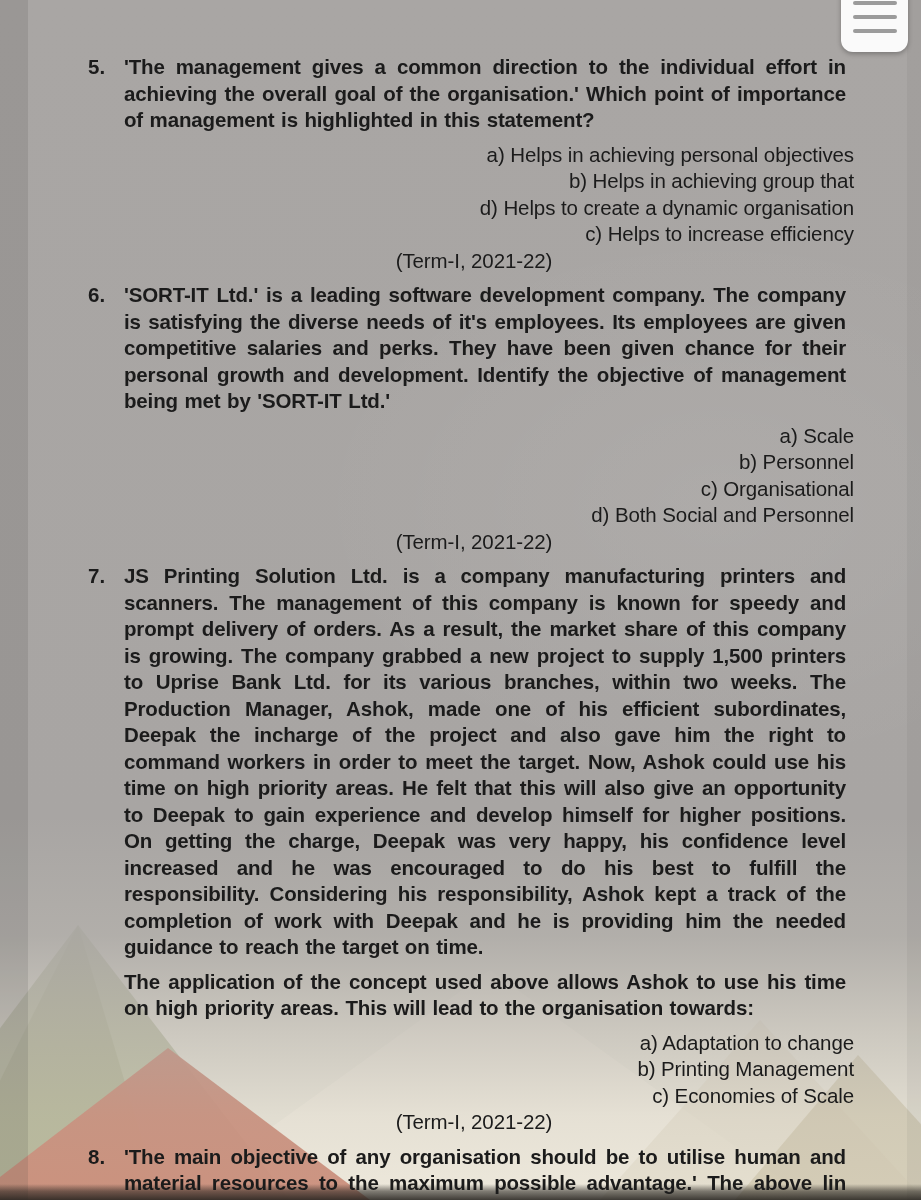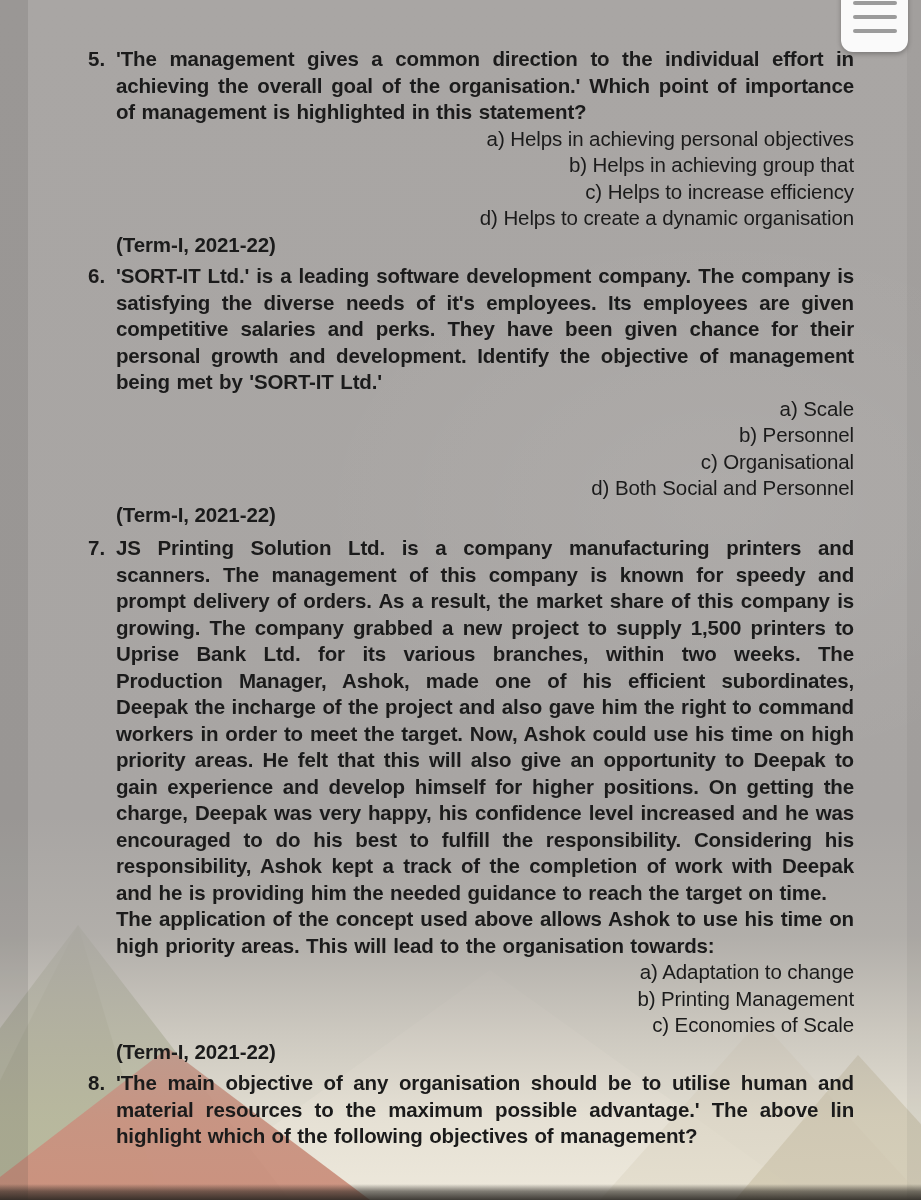--- a/index.html
+++ b/index.html
@@ -78,34 +78,34 @@
     color: #1b1b1b;
     font-size: 20.5px;
     line-height: 26.5px;
   }
   .question { position: relative; padding-left: 28px; margin-bottom: 5px; }
   .q-num {
     position: absolute; left: 0; top: 0;
     font-weight: 700;
   }
   .q-stem {
-    margin: 0;
+    margin: 8px;
     font-weight: 700;
     text-align: justify;
     letter-spacing: -0.15px;
     word-spacing: 1px;
   }
   .q-option {
     font-weight: 400;
     text-align: right;
     letter-spacing: -0.1px;
   }
   .q-source {
-    font-weight: 700;
-    text-align: left;
+    font-weight: 400;
+    text-align: center;
     padding-right: 22px;
     letter-spacing: -0.1px;
   }
 </style>
 </head>
 <body>
 
 <svg class="bg-decor" viewBox="0 0 921 380" preserveAspectRatio="none">
   <rect x="0" y="0" width="921" height="380" fill="#e8e4d7"></rect>
   <polygon points="490,150 170,380 810,380" fill="#efe9dc" opacity="0.75"></polygon>
@@ -129,22 +129,22 @@
   </div>
 </div>
 
 <div class="doc-content">
 
   <div class="question">
     <span class="q-num">5.</span>
     <p class="q-stem">'The management gives a common direction to the individual effort in achieving the overall goal of the organisation.' Which point of importance of management is highlighted in this statement?</p>
     <div class="q-option">a) Helps in achieving personal objectives</div>
     <div class="q-option">b) Helps in achieving group that</div>
+    <div class="q-option">d) Helps to create a dynamic organisation</div>
     <div class="q-option">c) Helps to increase efficiency</div>
-    <div class="q-option">d) Helps to create a dynamic organisation</div>
     <div class="q-source">(Term-I, 2021-22)</div>
   </div>
 
   <div class="question">
     <span class="q-num">6.</span>
     <p class="q-stem">'SORT-IT Ltd.' is a leading software development company. The company is satisfying the diverse needs of it's employees. Its employees are given competitive salaries and perks. They have been given chance for their personal growth and development. Identify the objective of management being met by 'SORT-IT Ltd.'</p>
     <div class="q-option">a) Scale</div>
     <div class="q-option">b) Personnel</div>
     <div class="q-option">c) Organisational</div>
     <div class="q-option">d) Both Social and Personnel</div>

